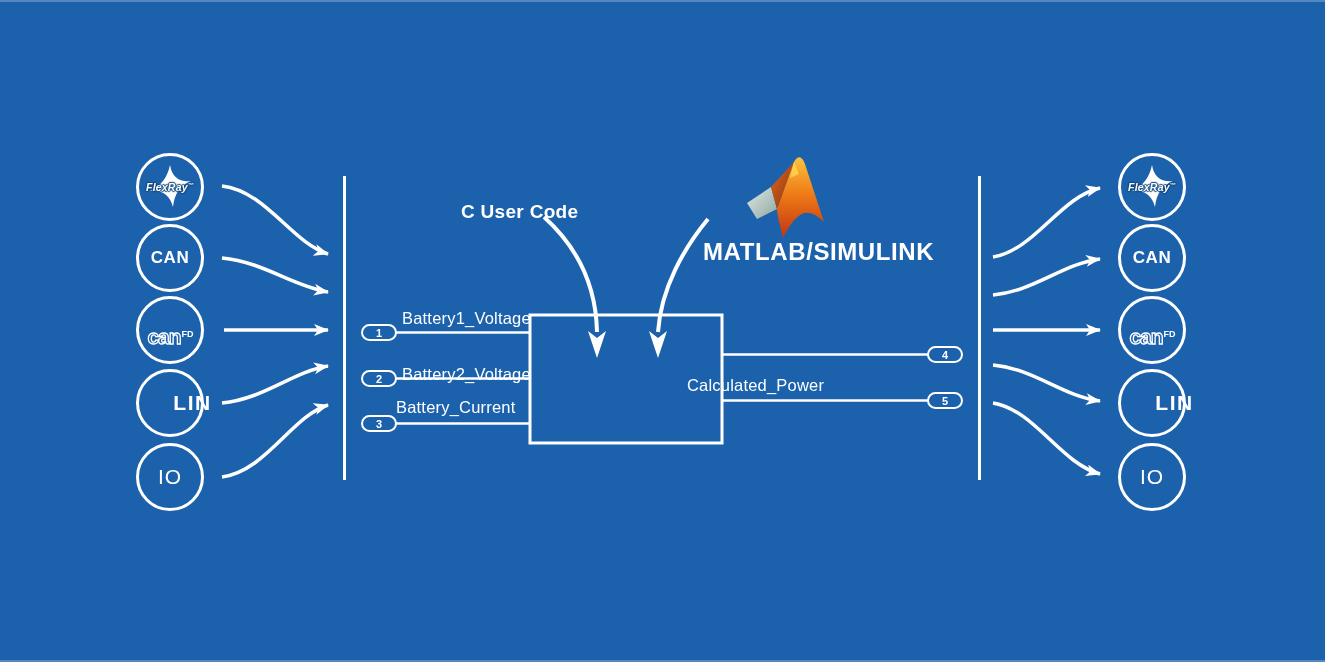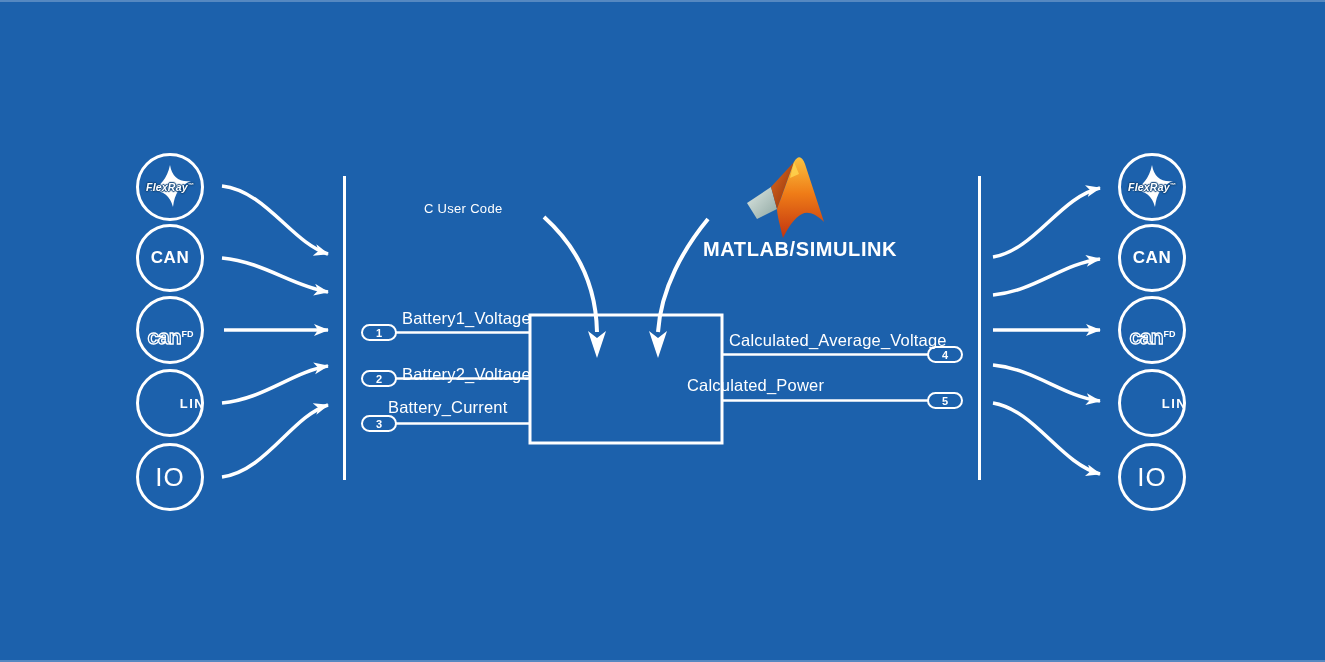--- a/index.html
+++ b/index.html
@@ -18,38 +18,38 @@
   svg.wires{position:absolute;inset:0;}
 
   
   .node{
     position:absolute;width:68px;height:68px;border-radius:50%;
     border:3px solid #fff;box-sizing:border-box;
     display:flex;align-items:center;justify-content:center;
   }
   .node .inner{position:relative;display:flex;align-items:center;justify-content:center;}
   .lbl-can{font-size:17px;font-weight:700;letter-spacing:.5px;}
-  .lbl-lin{font-size:13px;font-weight:600;letter-spacing:1.5px;padding-left:45px;}
-  .lbl-io{font-size:26px;font-weight:400;letter-spacing:1px;}
+  .lbl-lin{font-size:21px;font-weight:600;letter-spacing:1.5px;padding-left:45px;}
+  .lbl-io{font-size:21px;font-weight:400;letter-spacing:1px;}
   .lbl-canfd{font-size:21px;font-weight:700;letter-spacing:-1px;
     color:transparent;-webkit-text-stroke:1.3px #fff;line-height:1;margin-top:12px;}
   .lbl-canfd-sup{font-size:9px;font-weight:700;color:#fff;-webkit-text-stroke:0;
     letter-spacing:0;position:relative;top:-7px;left:1px;}
   .flexray-star{position:absolute;left:50%;top:50%;transform:translate(-50%,-50%);}
   .lbl-flexray{
     position:relative;font-size:10.5px;font-weight:700;font-style:italic;
     color:#fff;text-shadow:0 0 2px #14497f,0 1px 1px #14497f,0 -1px 1px #14497f,1px 0 1px #14497f,-1px 0 1px #14497f;
     letter-spacing:.2px;
   }
   .lbl-flexray .tm{font-size:6px;font-style:normal;vertical-align:super;}
 
   
   .tag{position:absolute;white-space:nowrap;}
-  .tag-title{font-size:13px;font-weight:400;letter-spacing:.3px;}
-  .tag-matlab{font-size:20px;font-weight:600;letter-spacing:.6px;}
+  .tag-title{font-size:19px;font-weight:700;letter-spacing:.3px;margin-left:37px;}
+  .tag-matlab{font-size:24px;font-weight:600;letter-spacing:.6px;}
   .sig{font-size:16.5px;font-weight:400;letter-spacing:.2px;}
 
   
   .pill{
     position:absolute;width:36px;height:17px;border:2.2px solid #fff;border-radius:9px;
     box-sizing:border-box;display:flex;align-items:center;justify-content:center;
     font-size:11px;font-weight:700;
   }
 </style>
 </head>
@@ -162,32 +162,31 @@
   </div>
   <div class="node" style="left:1118px;top:443px">
     <span class="lbl-io">IO</span>
   </div>
 
   <div class="tag tag-title" style="left:424px;top:201px">C User Code</div>
   <div class="tag tag-matlab" style="left:703px;top:238px">MATLAB/SIMULINK</div>
 
   <div class="tag sig" style="left:402px;top:309px">Battery1_Voltage</div>
   <div class="tag sig" style="left:402px;top:365px">Battery2_Voltage</div>
-  <div class="tag sig" style="left:388px;top:398px">Battery_Current</div>
+  <div class="tag sig" style="left:396px;top:398px">Battery_Current</div>
   <div class="pill" style="left:361px;top:324px">
     <span>1</span>
   </div>
   <div class="pill" style="left:361px;top:370px">
     <span>2</span>
   </div>
   <div class="pill" style="left:361px;top:415px">
     <span>3</span>
   </div>
 
-  <div class="tag sig" style="left:729px;top:331px">Calculated_Average_Voltage</div>
   <div class="tag sig" style="left:687px;top:376px">Calculated_Power</div>
   <div class="pill" style="left:927px;top:346px">
     <span>4</span>
   </div>
   <div class="pill" style="left:927px;top:392px">
     <span>5</span>
   </div>
 
 </div>
 

